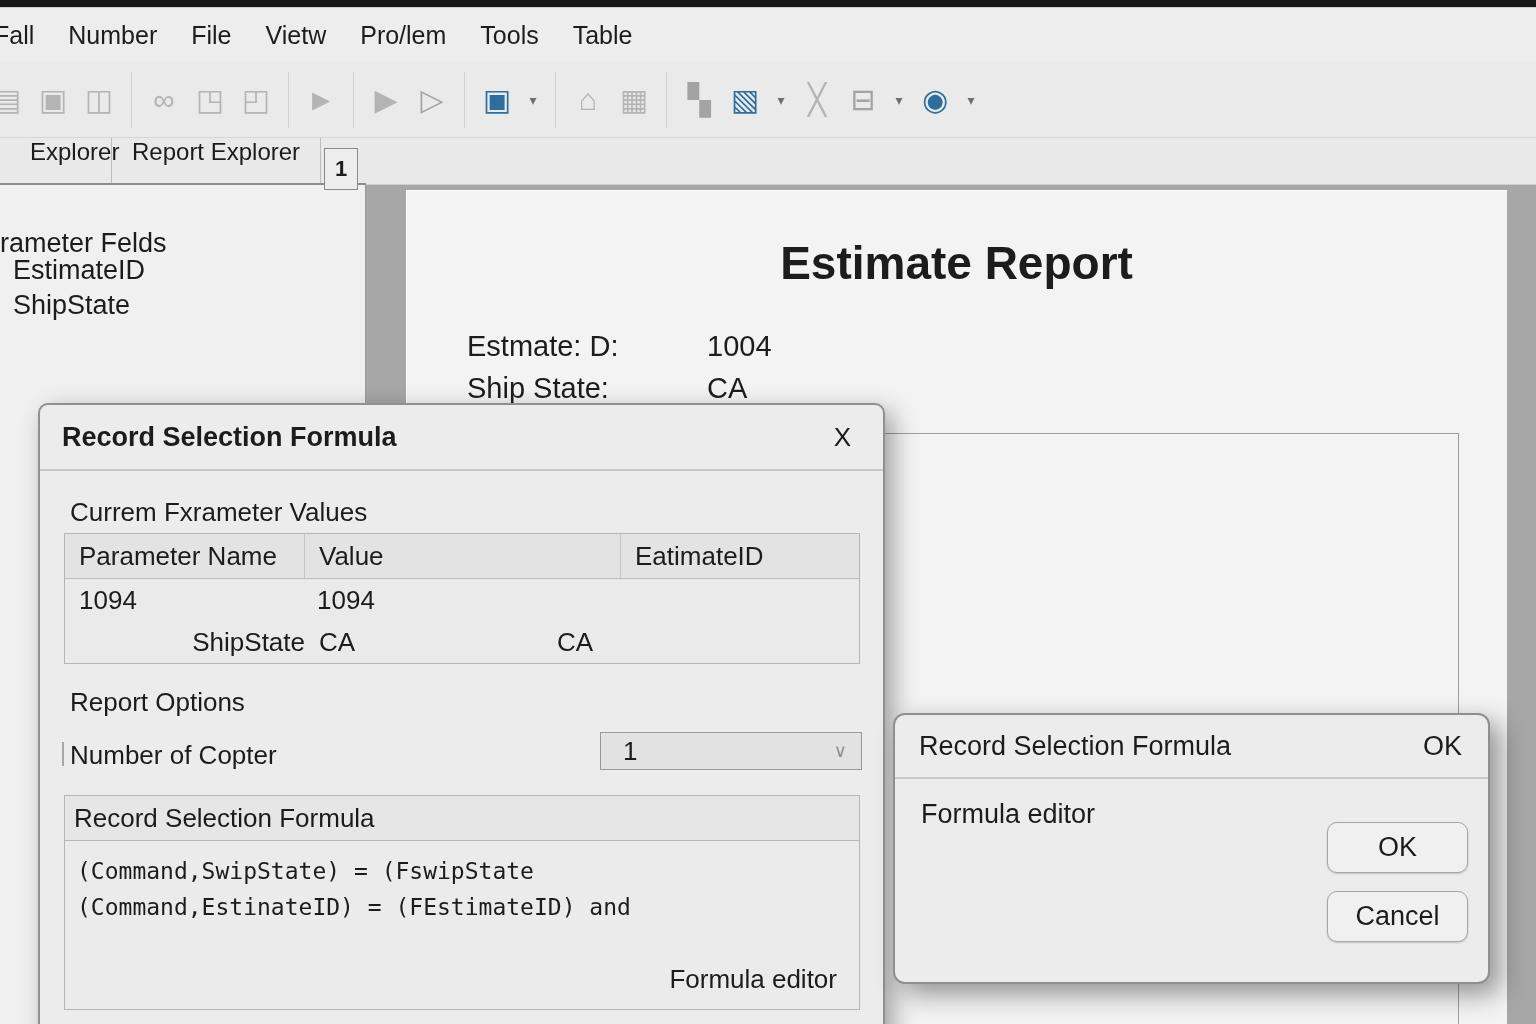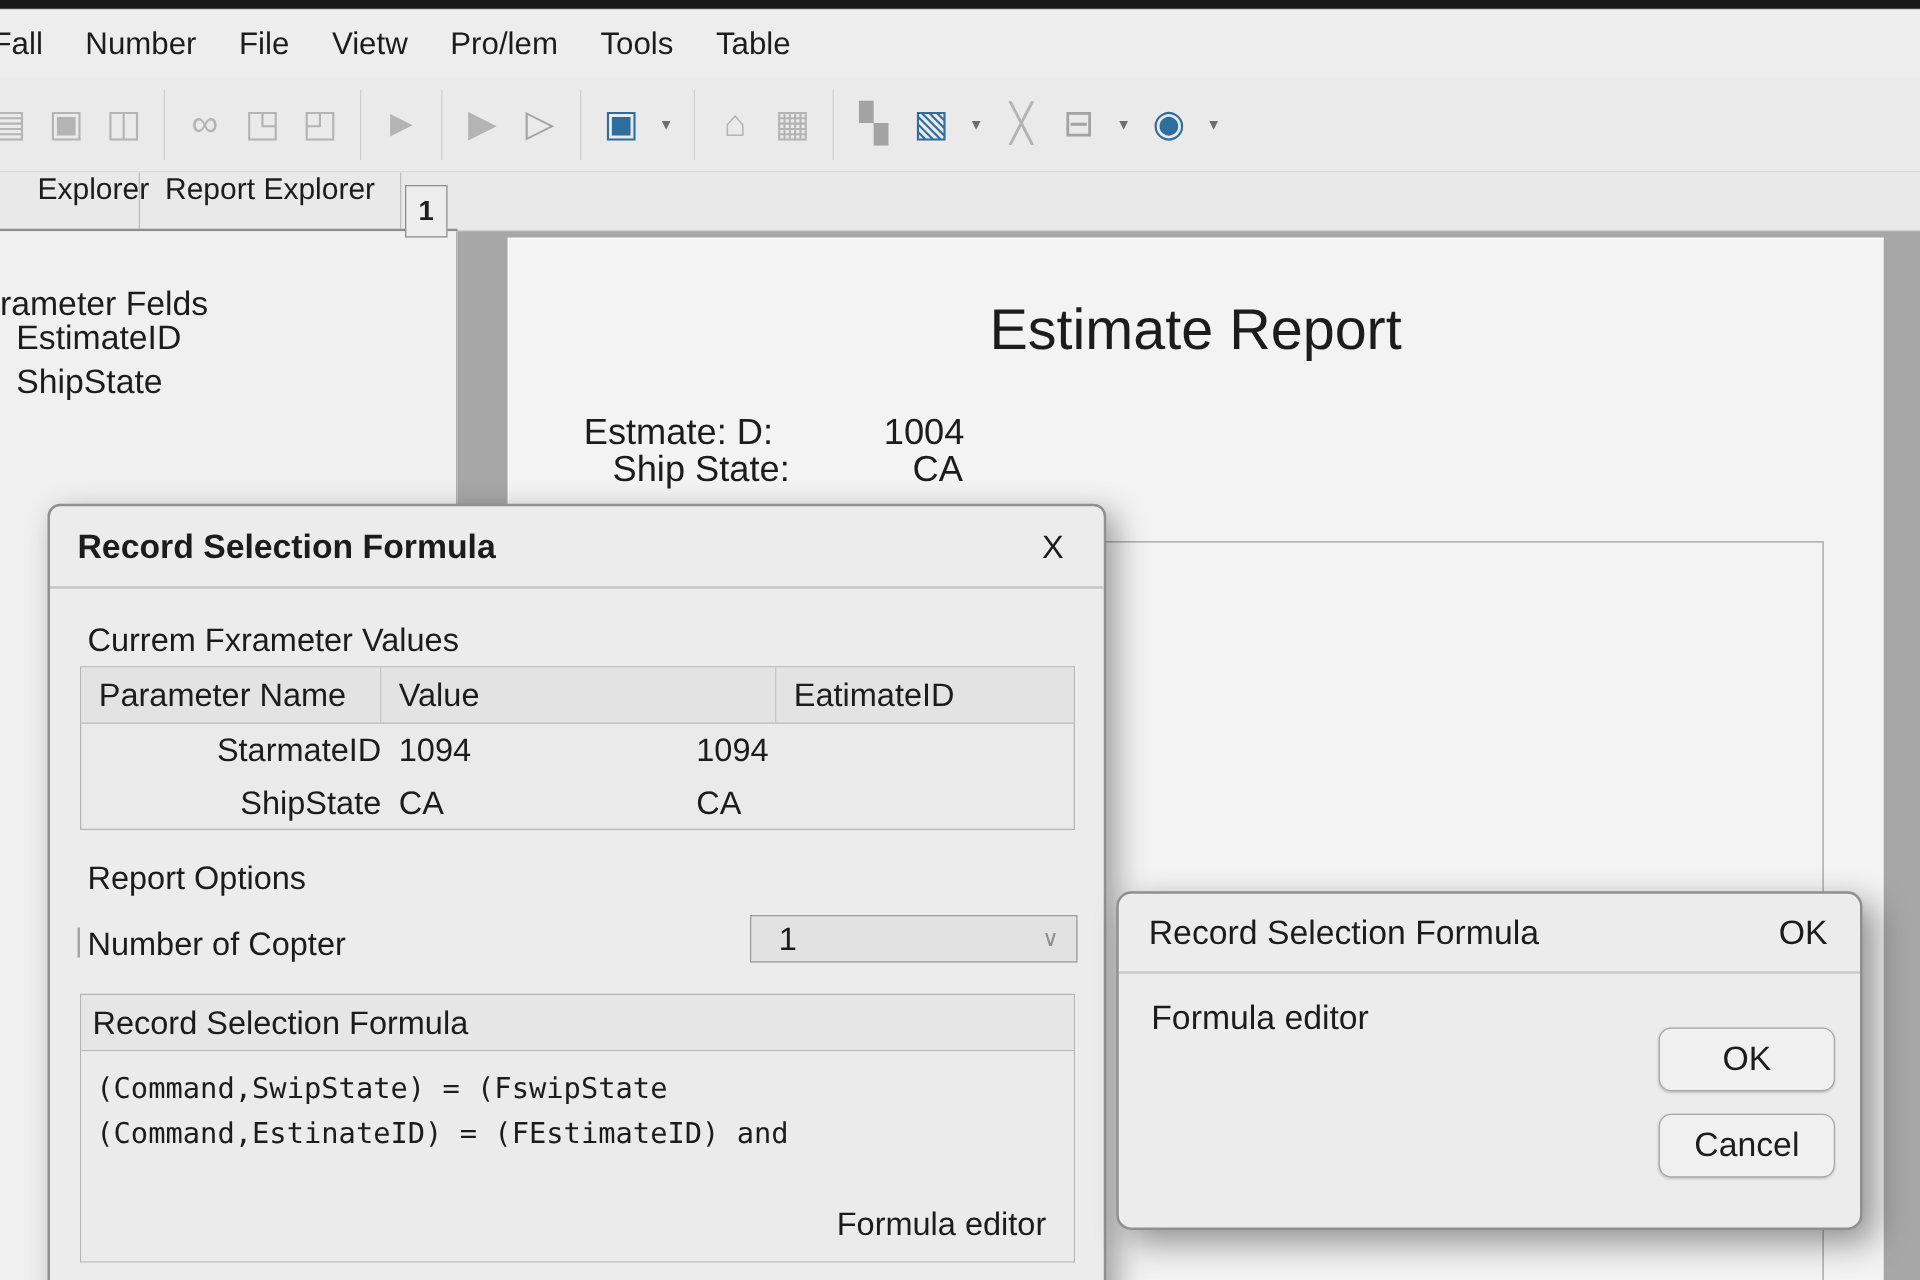--- a/index.html
+++ b/index.html
@@ -40,24 +40,24 @@
   .tree-item{position:absolute;font-size:27px;white-space:nowrap;}
   .tree-root{left:0;top:43px;}
   .tree-c1{left:13px;top:70px;}
   .tree-c2{left:13px;top:105px;}
   
   .workspace{position:absolute;left:366px;top:185px;width:1170px;height:839px;background:#a7a7a7;}
   .page{position:absolute;left:40px;top:5px;width:1101px;height:834px;background:#f3f3f3;
         box-shadow:inset 1px 1px 0 #fdfdfd;}
   .inner-rect{position:absolute;left:54px;top:243px;width:997px;height:591px;border:1px solid #9f9f9f;}
   .report-title{position:absolute;left:0;top:46px;width:100%;text-align:center;
-                font-size:46px;font-weight:normal;letter-spacing:0;}
+                font-size:46px;font-weight:bold;letter-spacing:0;}
   .rlabel{position:absolute;left:61px;font-size:29px;}
   .rvalue{position:absolute;left:301px;font-size:29px;}
-  .row1{top:140px;} .row2{top:170px;margin-left:23px;}
+  .row1{top:140px;} .row2{top:182px;}
   
   .dlg1{position:absolute;left:38px;top:403px;width:847px;height:680px;background:#ececec;
         border:2px solid #909090;border-radius:10px;box-shadow:8px 8px 24px rgba(0,0,0,.35);
         box-sizing:border-box;z-index:40;}
   .dlg-titlebar{display:flex;align-items:center;justify-content:space-between;height:66px;
                 padding:0 26px 0 22px;border-bottom:2px solid #c6c6c6;box-sizing:border-box;}
   .dlg1 .dlg-title{font-size:27px;font-weight:bold;}
   .xbtn{font-size:26px;padding:2px 6px;cursor:default;}
   .sec-label{position:absolute;left:30px;font-size:26px;white-space:nowrap;}
   .sec1{top:92px;} .sec2{top:282px;} .copies-label{top:335px;}
@@ -180,21 +180,20 @@
 
     <div class="sec-label sec1">Currem Fxrameter Values</div>
 
     <div class="ptable">
       <div class="hrow">
         <div class="hcell c1">Parameter Name</div>
         <div class="hcell c3">Value</div>
         <div class="hcell c2">EatimateID</div>
       </div>
       <div class="drow">
-        <div class="dcell c1">StarmateID</div>
         <div class="dcell c2">1094</div>
         <div class="dcell c3">1094</div>
       </div>
       <div class="drow">
         <div class="dcell c1">ShipState</div>
         <div class="dcell c2">CA</div>
         <div class="dcell c3">CA</div>
       </div>
     </div>
 

